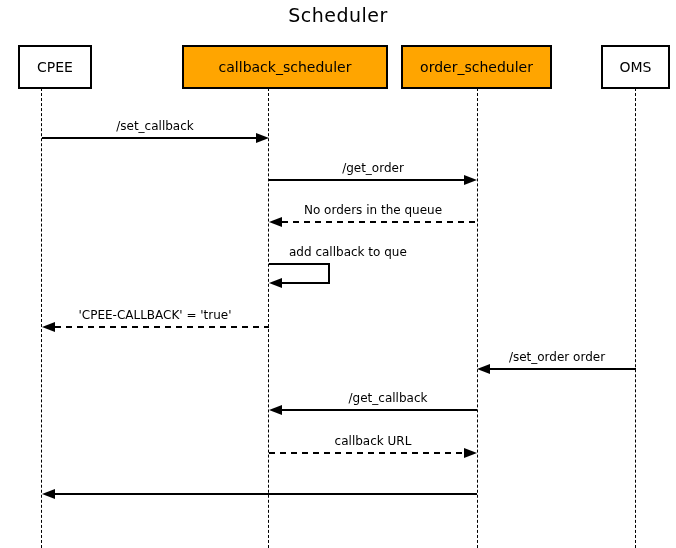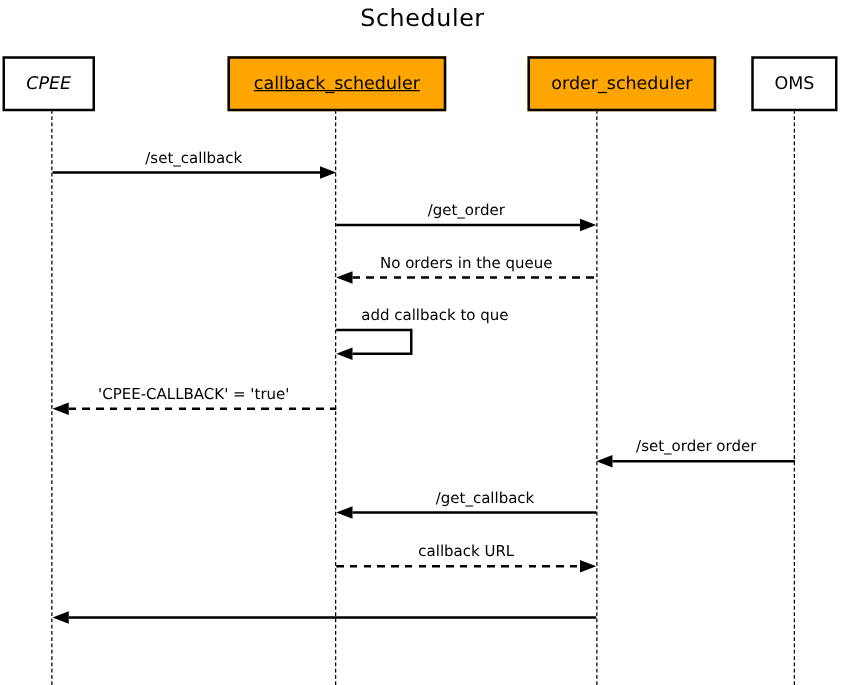--- a/index.html
+++ b/index.html
@@ -26,23 +26,23 @@
     box-sizing: border-box;
     border: 2px solid #000000;
     background: #ffffff;
     display: flex;
     align-items: center;
     justify-content: center;
     font-size: 14px;
     z-index: 3;
   }
   .participant.hl { background: #FFA500; }
-  .p-cpee  { left: 2px;   width: 74px; font-style: italic;  }
-  .p-cbs   { left: 182px; width: 175px; text-decoration: underline; }
-  .p-ords  { left: 422px; width: 151px; }
+  .p-cpee  { left: 18px;   width: 74px;  }
+  .p-cbs   { left: 182px; width: 206px; }
+  .p-ords  { left: 401px; width: 151px; }
   .p-oms   { left: 601px; width: 69px;  }
 
   .lifeline {
     position: absolute;
     top: 88px;
     height: 460px;
     width: 0;
     border-left: 1.4px dashed #000000;
     z-index: 1;
   }

